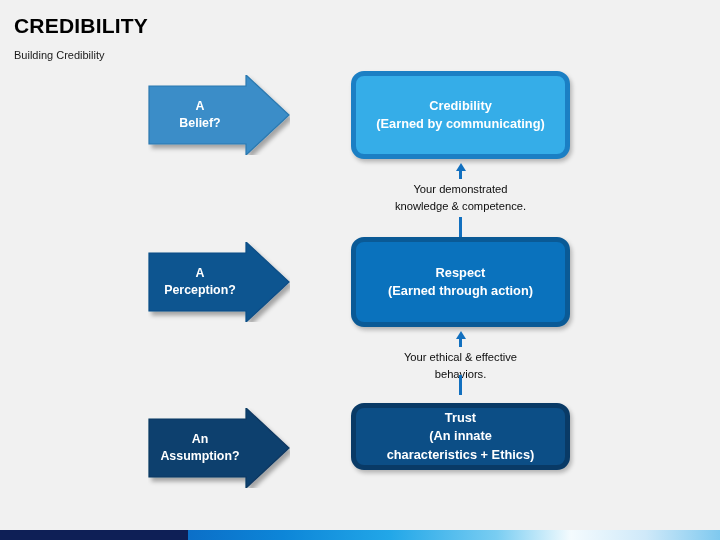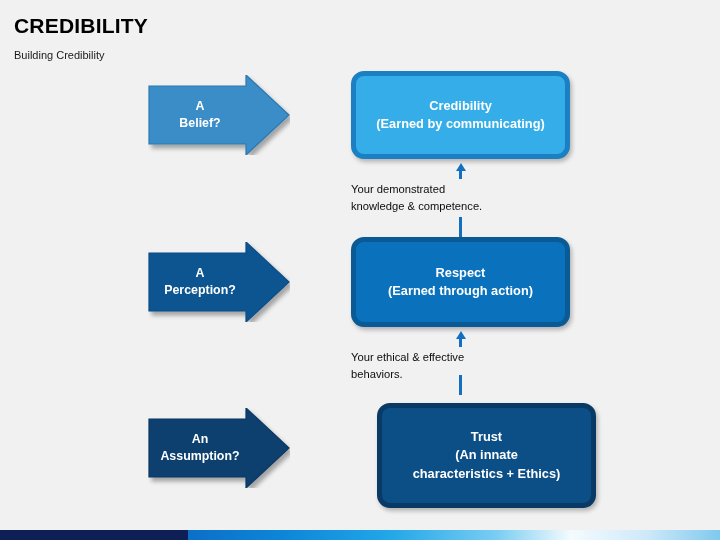--- a/index.html
+++ b/index.html
@@ -71,24 +71,23 @@
     border: 5px solid #1b7fc4;
   }
   #box-respect {
     top: 237px;
     height: 90px;
     background: #0a72bd;
     border: 5px solid #0a5a96;
   }
   #box-trust {
     top: 403px;
-    height: 105px;
+    height: 67px;
     background: #0c4e86;
     border: 5px solid #093a66;
-    margin-left: 26px;
   }
 
   
   .connector {
     position: absolute;
     left: 351px;
     width: 219px;
   }
   #connector-1 { top: 159px; height: 78px; }
   #connector-2 { top: 327px; height: 68px; }
@@ -120,20 +119,21 @@
     bottom: 0;
     width: 3px;
     height: 20px;
     background: #1270bf;
   }
   .conn-caption {
     position: absolute;
     left: 0;
     right: 0;
     top: 22px;
+    text-align: center;
     font-size: 11.2px;
     line-height: 1.5;
     color: #0d0d0d;
   }
   .conn-caption div { white-space: nowrap; }
 
   
   .arrow-wrap {
     position: absolute;
     left: 148px;

